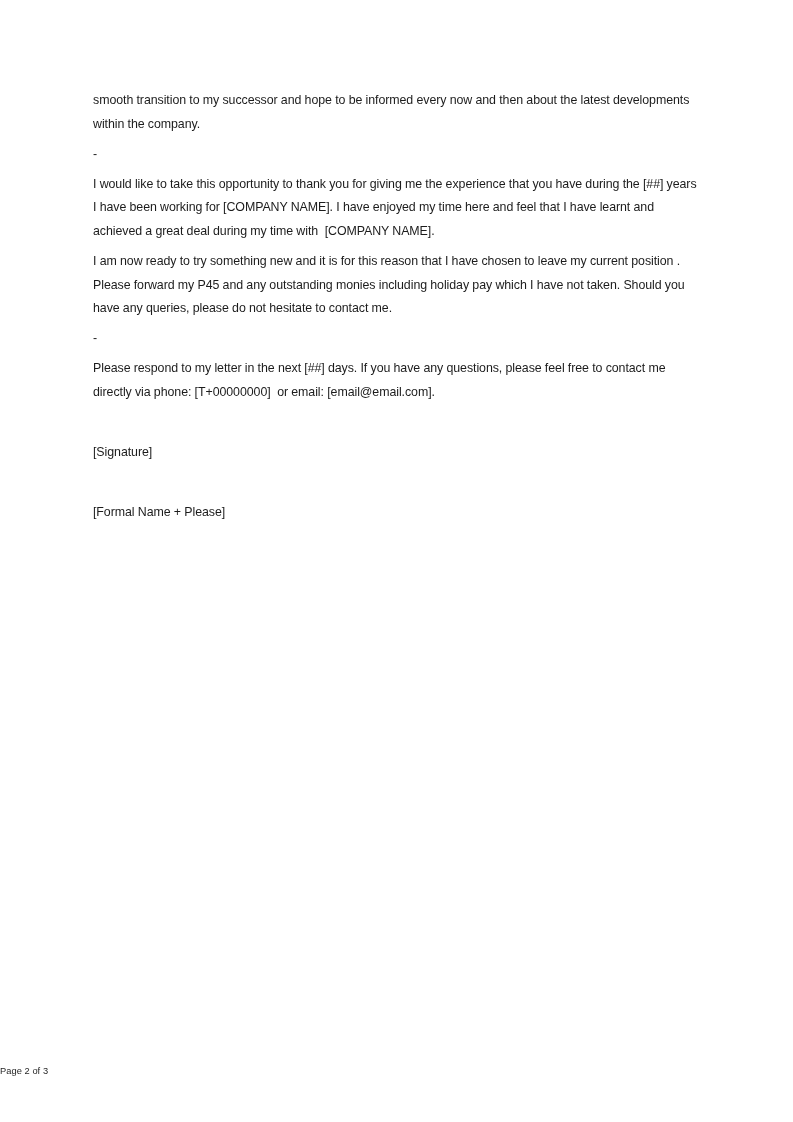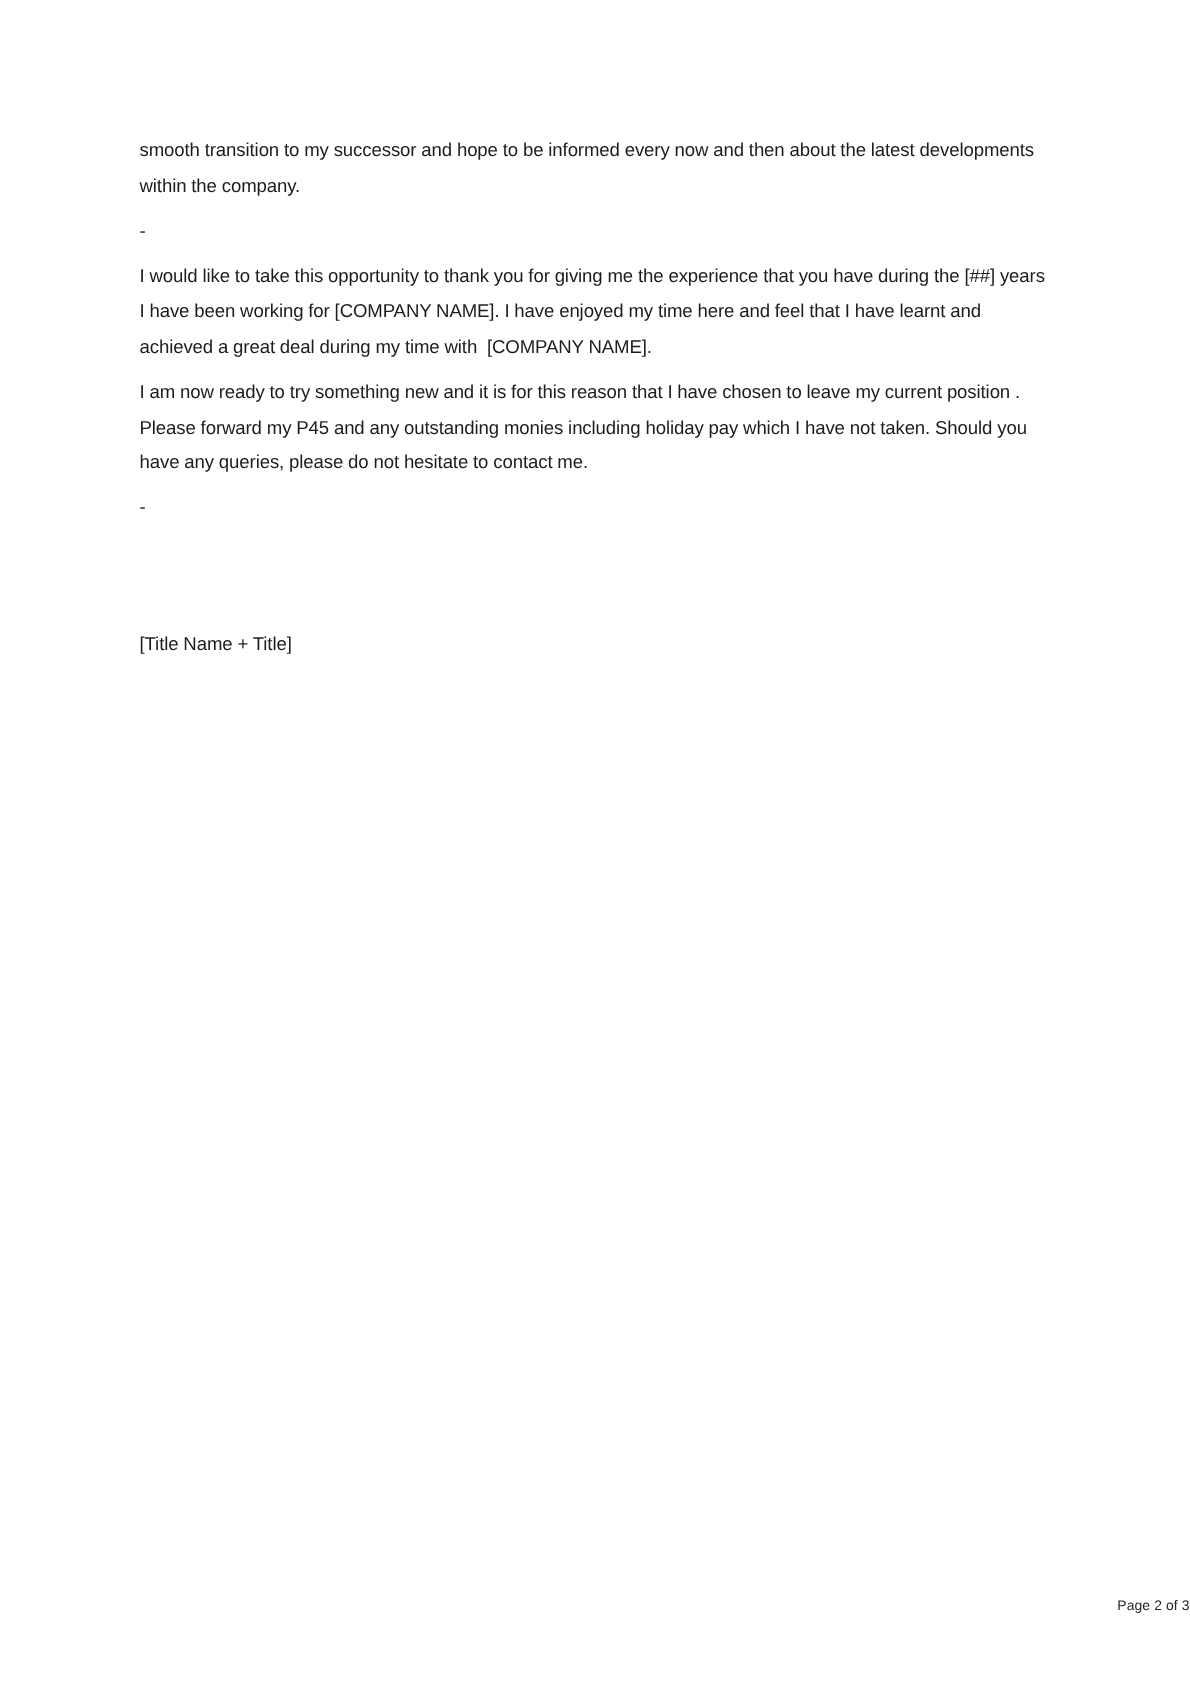--- a/index.html
+++ b/index.html
@@ -43,21 +43,21 @@
     margin: 0 0 6.5px 0;
   }
   .para.sig-name {
     margin-top: 0;
   }
   #page-footer {
     position: absolute;
     left: 0;
     top: 1060px;
     width: 793px;
-    text-align: right;
+    text-align: left;
   }
   #page-footer .footer-text {
     display: inline-block;
     font-size: 9.3px;
     line-height: 14px;
     color: #262626;
     letter-spacing: 0.05px;
   }
 </style>
 </head>
@@ -71,29 +71,31 @@
 
     <p class="para dash">-</p>
 
     <p class="para">I would like to take this opportunity to thank you for giving me the experience that you have during the [##] years I have been working for [COMPANY NAME]. I have enjoyed my time here and feel that I have learnt and achieved a great deal during my time with  [COMPANY NAME].</p>
 
     <p class="para">I am now ready to try something new and it is for this reason that I have chosen to leave my current position . Please forward my P45 and any outstanding monies including holiday pay which I have not taken. Should you have any queries, please do not hesitate to contact me.</p>
 
     <p class="para dash">-</p>
 
 
+    <p class="para">Please respond to my letter in the next [##] days. If you have any questions, please feel free to contact me directly via phone: [T+00000000]  or email: [email@email.com].</p>
 
 
     <div class="para spacer"></div>
 
 
+    <p class="para">[Signature]</p>
 
     <div class="para spacer"></div>
 
-    <p class="para">[Title Name + Title]</p>
+    <p class="para">[Formal Name + Please]</p>
 
   </div>
 
   <div id="page-footer">
     <span class="footer-text">Page 2 of 3</span>
   </div>
 
 </div>
 
 </body></html>

